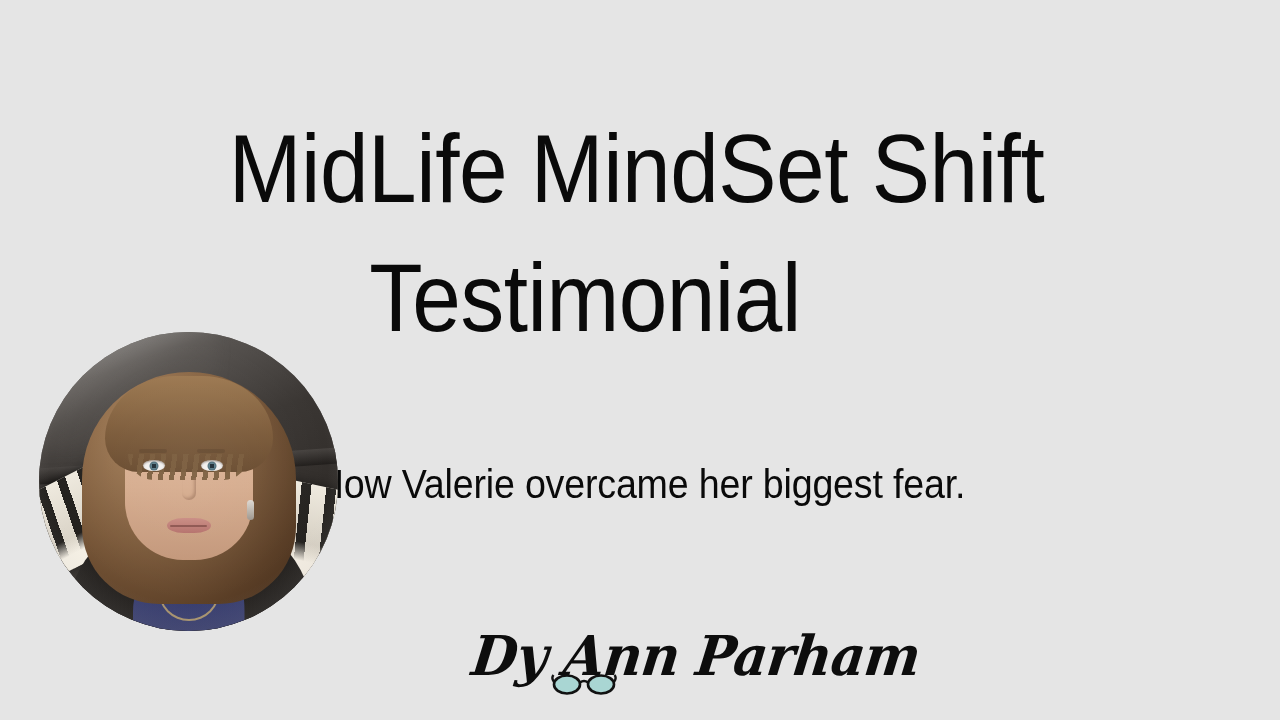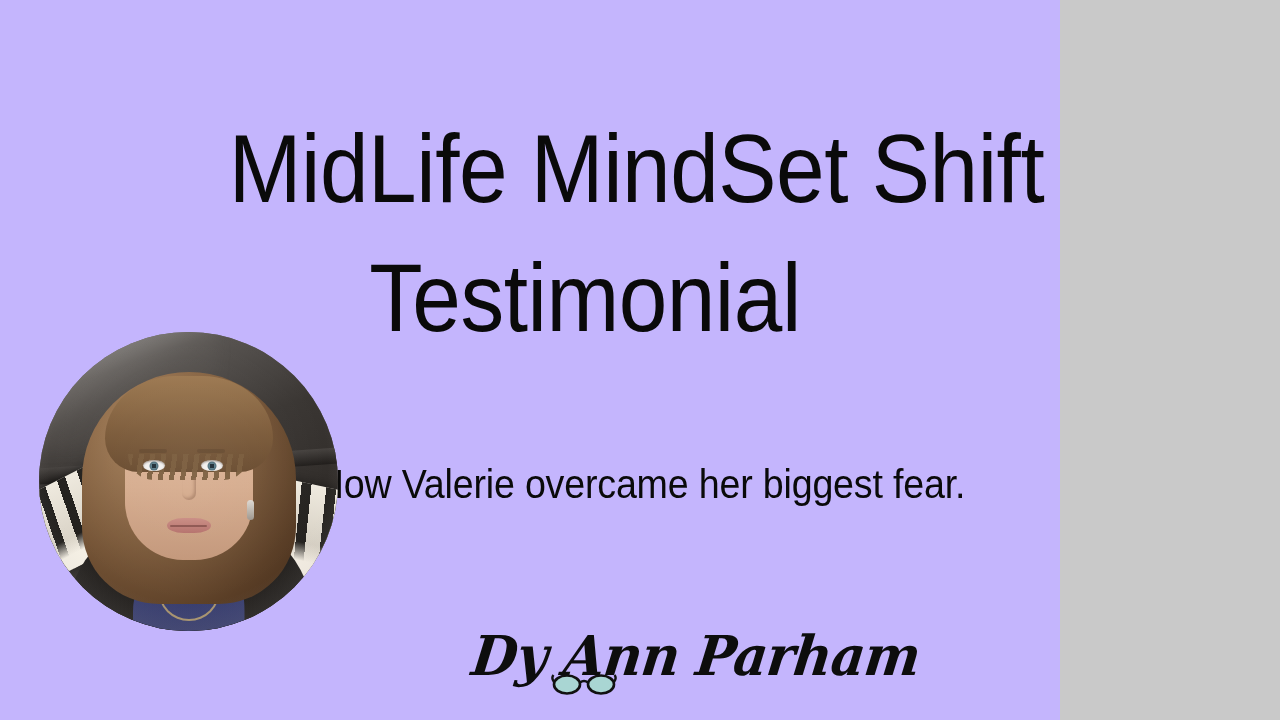--- a/index.html
+++ b/index.html
@@ -2,24 +2,24 @@
 <html><head>
 <meta charset="utf-8">
 <style>
   html, body {
     margin: 0;
     padding: 0;
     background: #c9c9c9;
   }
   #slide {
     position: relative;
-    width: 1060px;
+    width: 1280px;
     height: 720px;
     overflow: hidden;
-    background: #c4b5fd;
+    background: #e5e5e5;
     font-family: "Liberation Sans", sans-serif;
     -webkit-font-smoothing: antialiased;
   }
 
   
   .title-block {
     position: absolute;
     left: 0;
     top: 104px;
     width: 1280px;

